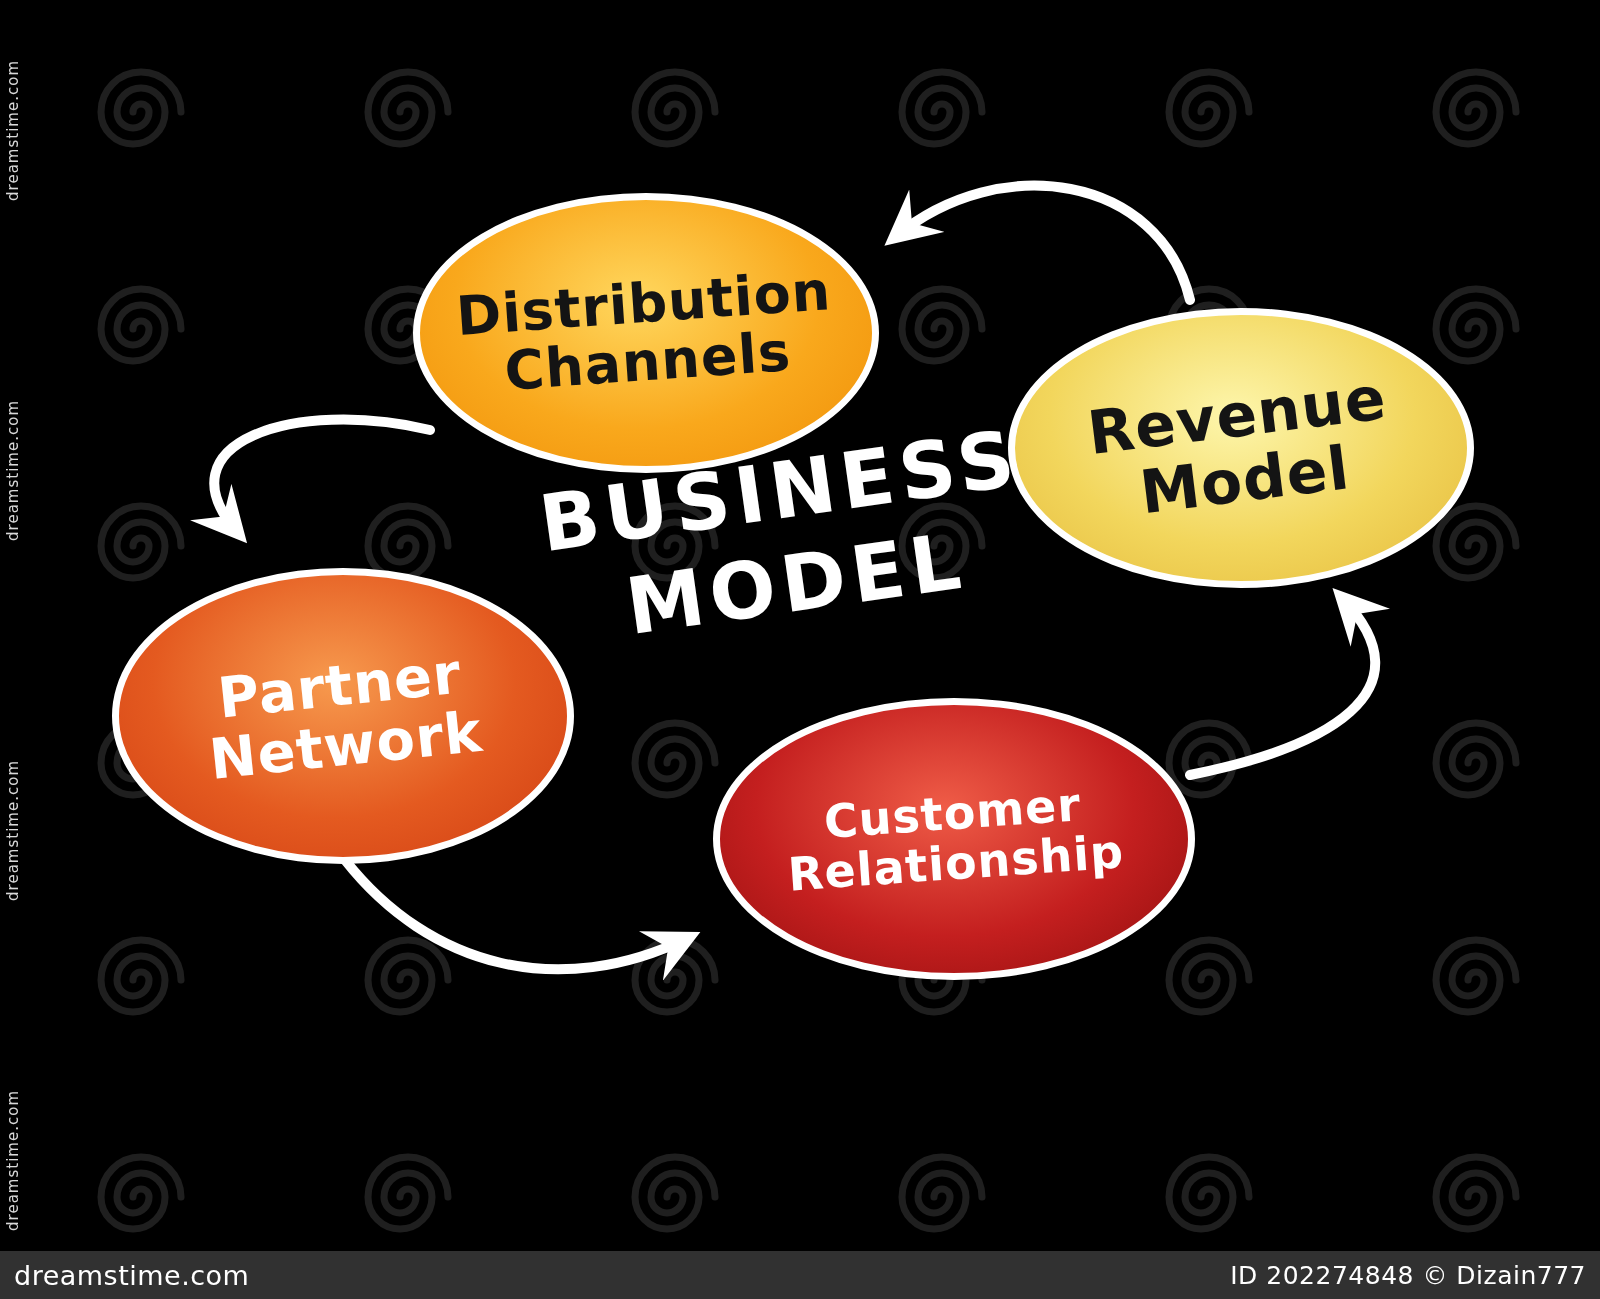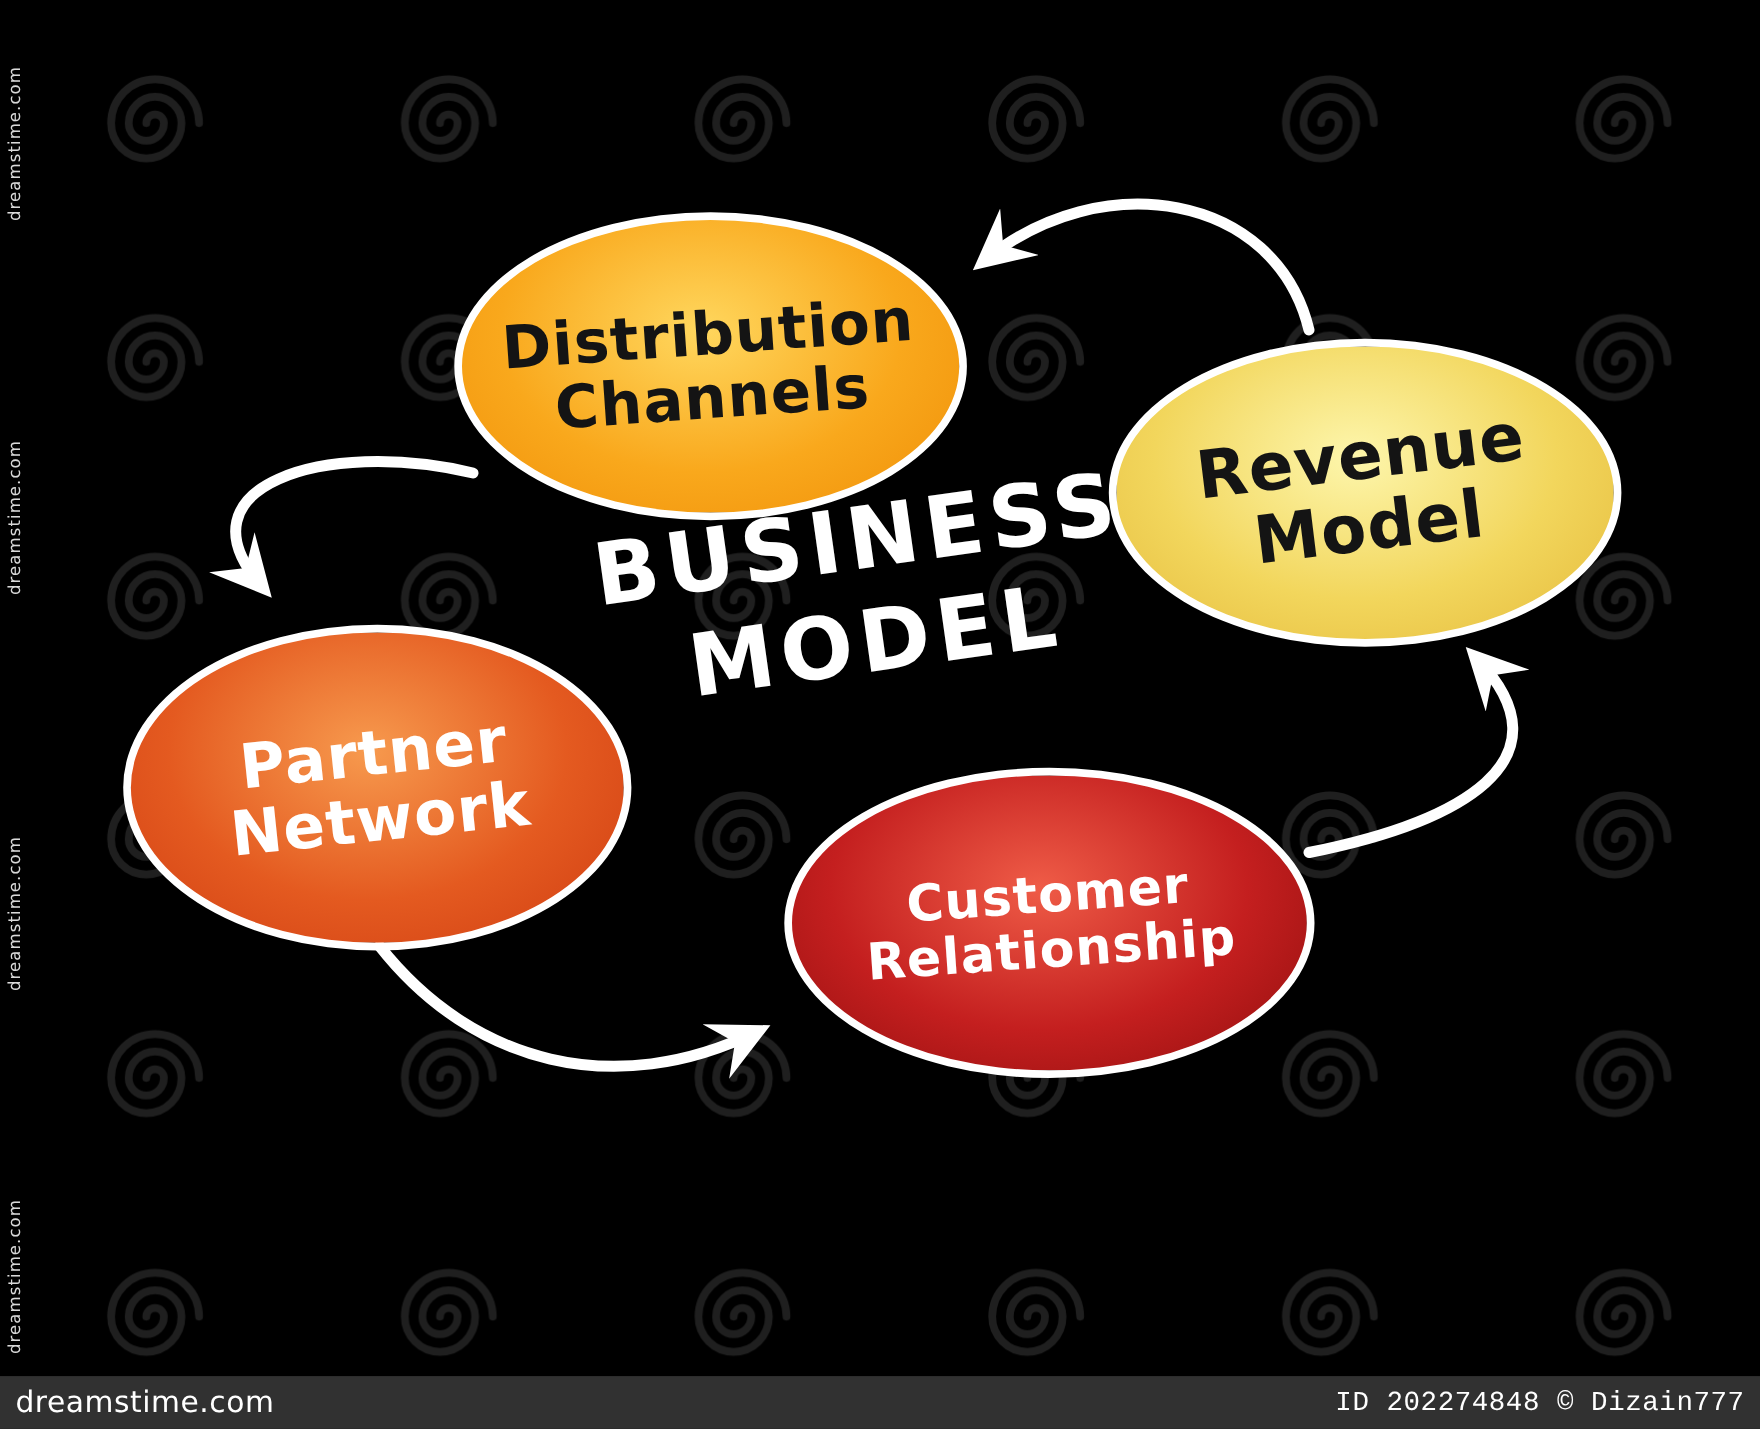--- a/index.html
+++ b/index.html
@@ -63,21 +63,21 @@
   
   .wm-bar{
     position:absolute;z-index:5;
     left:0;right:0;bottom:0;height:48px;
     background:rgba(128,128,128,0.38);
     display:flex;align-items:center;justify-content:space-between;
     padding:0 14px;box-sizing:border-box;
     color:#ffffff;
   }
   .wm-bar .site{font-size:27px;letter-spacing:0.5px;}
-  .wm-bar .credit{font-size:25px;letter-spacing:0.5px;font-family:Liberation Mono, monospace;}
+  .wm-bar .credit{font-size:25px;letter-spacing:0.5px;}
 </style>
 </head>
 <body>
 
 <div class="canvas">
 
   <svg class="spiral-layer" width="1600" height="1299" viewBox="0 0 1600 1299">
     <defs>
       <pattern id="spiralPat" width="267" height="217" patternUnits="userSpaceOnUse">
         <path d="M0,0 a8,8 0 0,1 16,0 a16,16 0 0,1 -32,0 a24,24 0 0,1 48,0 a32,32 0 0,1 -64,0 a40,40 0 0,1 80,0" transform="translate(133,112)" fill="none" stroke="#8c8c8c" stroke-width="7" stroke-linecap="round" opacity="0.22"></path>

